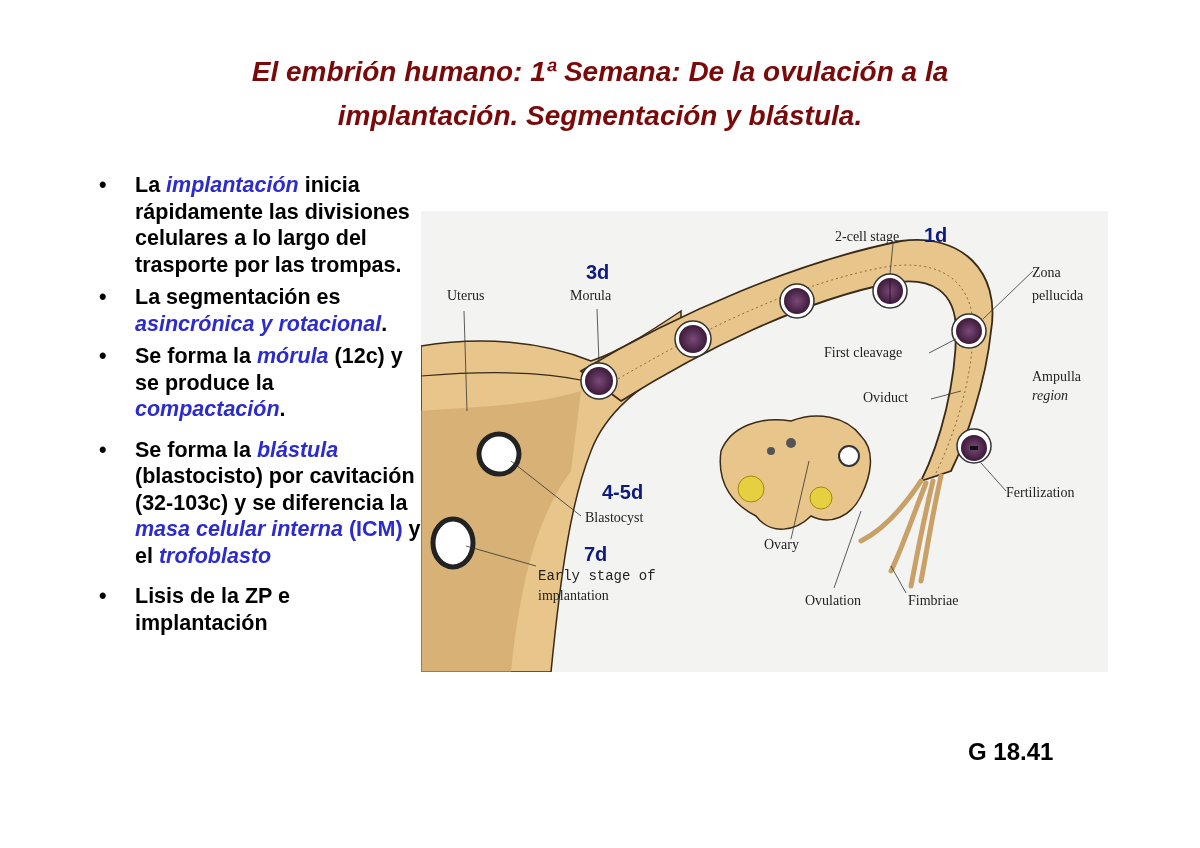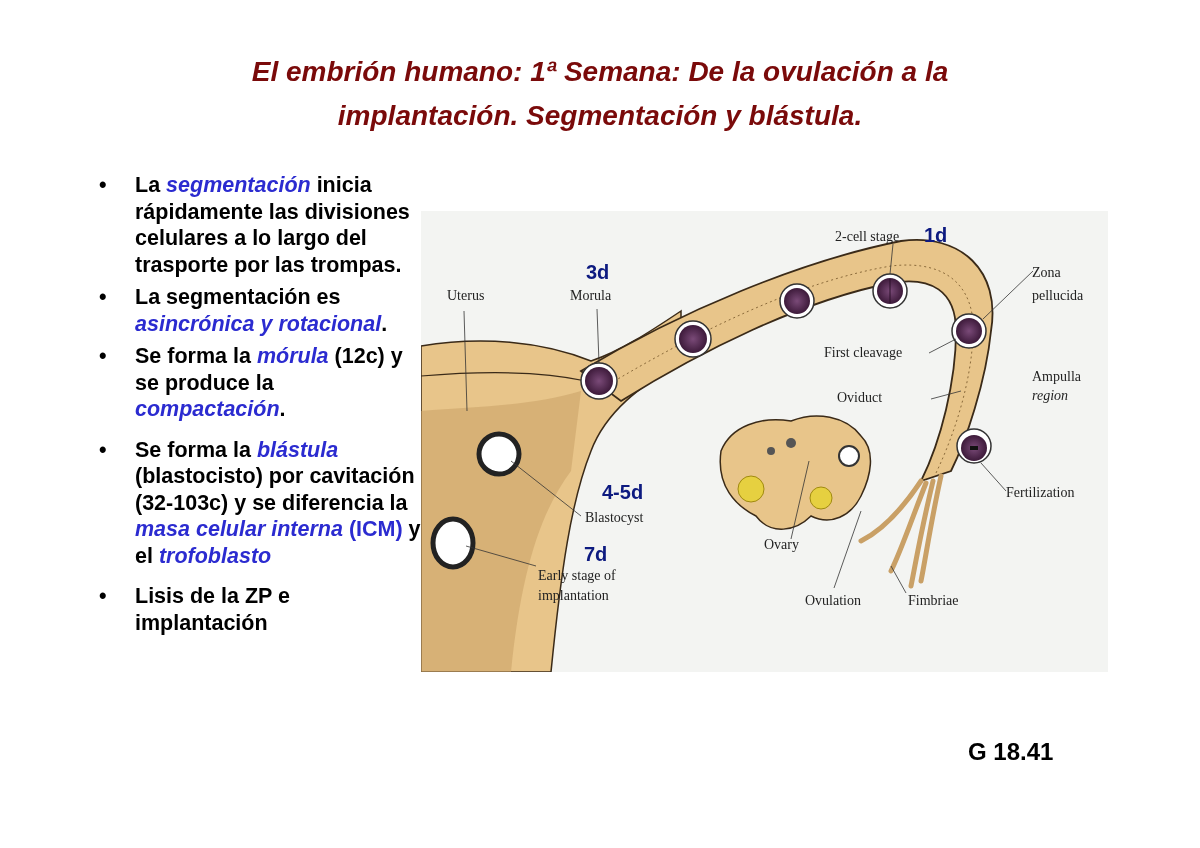--- a/index.html
+++ b/index.html
@@ -22,21 +22,21 @@
   </style>
 </head>
 <body>
 
 <div class="title">
   <div>El embrión humano: 1ª Semana: De la ovulación a la</div>
   <div>implantación. Segmentación y blástula.</div>
 </div>
 
 <ul class="bullets">
-  <li><span class="dot">•</span><span><span>La </span><span class="hl">segmentación</span><span> inicia rápidamente las divisiones celulares a lo largo del trasporte por las trompas.</span></span></li>
+  <li><span class="dot">•</span><span><span>La </span><span class="hl">implantación</span><span> inicia rápidamente las divisiones celulares a lo largo del trasporte por las trompas.</span></span></li>
   <li><span class="dot">•</span><span><span>La segmentación es </span><span class="hl">asincrónica y rotacional</span><span>.</span></span></li>
   <li><span class="dot">•</span><span><span>Se forma la </span><span class="hl">mórula</span><span> (12c) y se produce la </span><span class="hl">compactación</span><span>.</span></span></li>
   <li class="gap"><span class="dot">•</span><span><span>Se forma la </span><span class="hl">blástula</span><span> (blastocisto) por cavitación (32-103c) y se diferencia la </span><span class="hl">masa celular interna</span><span class="hl-plain"> (ICM)</span><span> y el </span><span class="hl">trofoblasto</span></span></li>
   <li class="gap"><span class="dot">•</span><span><span>Lisis de la ZP e implantación</span></span></li>
 </ul>
 
 <div class="figure">
   <svg width="687" height="461" viewBox="0 0 687 461">
     <defs>
       <radialGradient id="cellg" cx="50%" cy="50%" r="50%">
@@ -109,26 +109,26 @@
       <line x1="485" y1="382" x2="470" y2="355"></line>
     </g>
   </svg>
 
   <span class="lbl" style="left:26px;top:77px;">Uterus</span>
   <span class="lbl" style="left:149px;top:77px;">Morula</span>
   <span class="lbl" style="left:414px;top:18px;">2-cell stage</span>
   <span class="lbl" style="left:611px;top:54px;">Zona</span>
   <span class="lbl" style="left:611px;top:77px;">pellucida</span>
   <span class="lbl" style="left:403px;top:134px;">First cleavage</span>
-  <span class="lbl" style="left:416px;top:179px;">Oviduct</span>
+  <span class="lbl" style="left:442px;top:179px;">Oviduct</span>
   <span class="lbl" style="left:611px;top:158px;">Ampulla</span>
   <span class="lbl" style="left:611px;top:177px;font-style:italic;">region</span>
   <span class="lbl" style="left:585px;top:274px;">Fertilization</span>
   <span class="lbl" style="left:164px;top:299px;">Blastocyst</span>
-  <span class="lbl" style="left:117px;top:357px;">Early stage of</span>
+  <span class="lbl" style="left:117px;top:357px;font-family:Liberation Mono, monospace;">Early stage of</span>
   <span class="lbl" style="left:117px;top:377px;">implantation</span>
   <span class="lbl" style="left:343px;top:326px;text-align:center;">Ovary</span>
   <span class="lbl" style="left:384px;top:382px;">Ovulation</span>
   <span class="lbl" style="left:487px;top:382px;">Fimbriae</span>
 
   <span class="day" style="left:503px;top:13px;">1d</span>
   <span class="day" style="left:165px;top:50px;">3d</span>
   <span class="day" style="left:181px;top:270px;">4-5d</span>
   <span class="day" style="left:163px;top:332px;">7d</span>
 </div>

